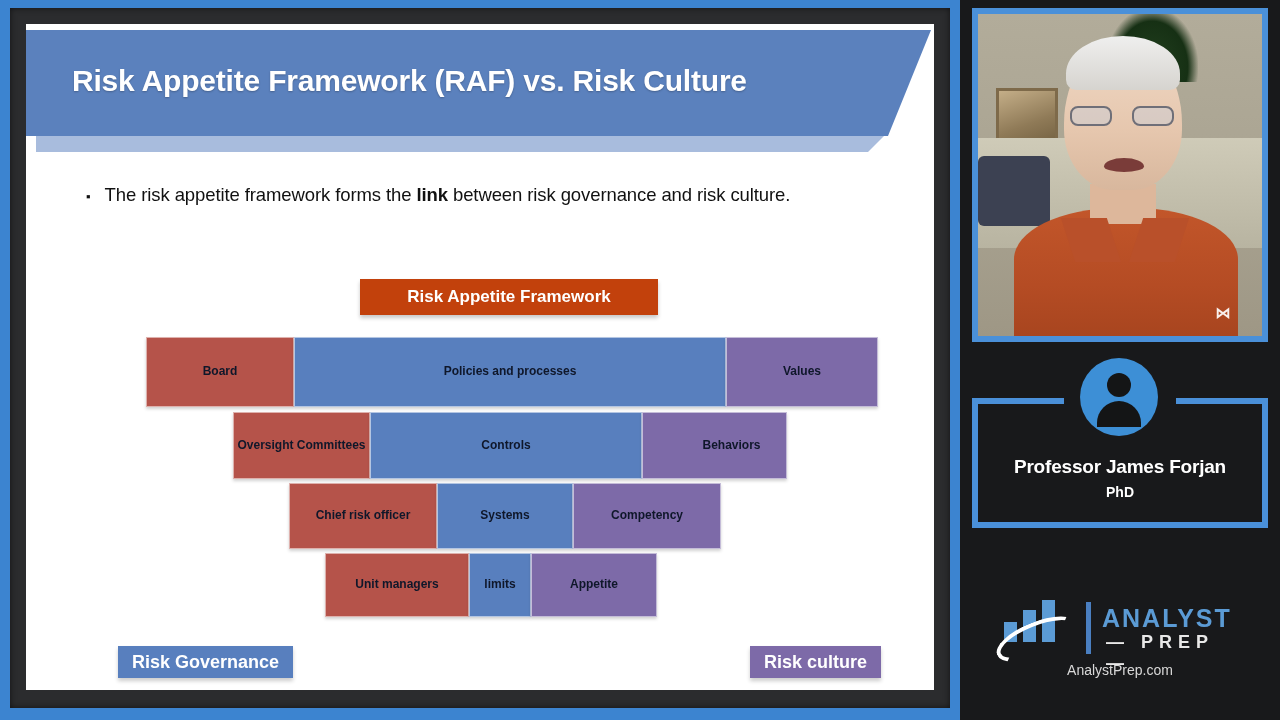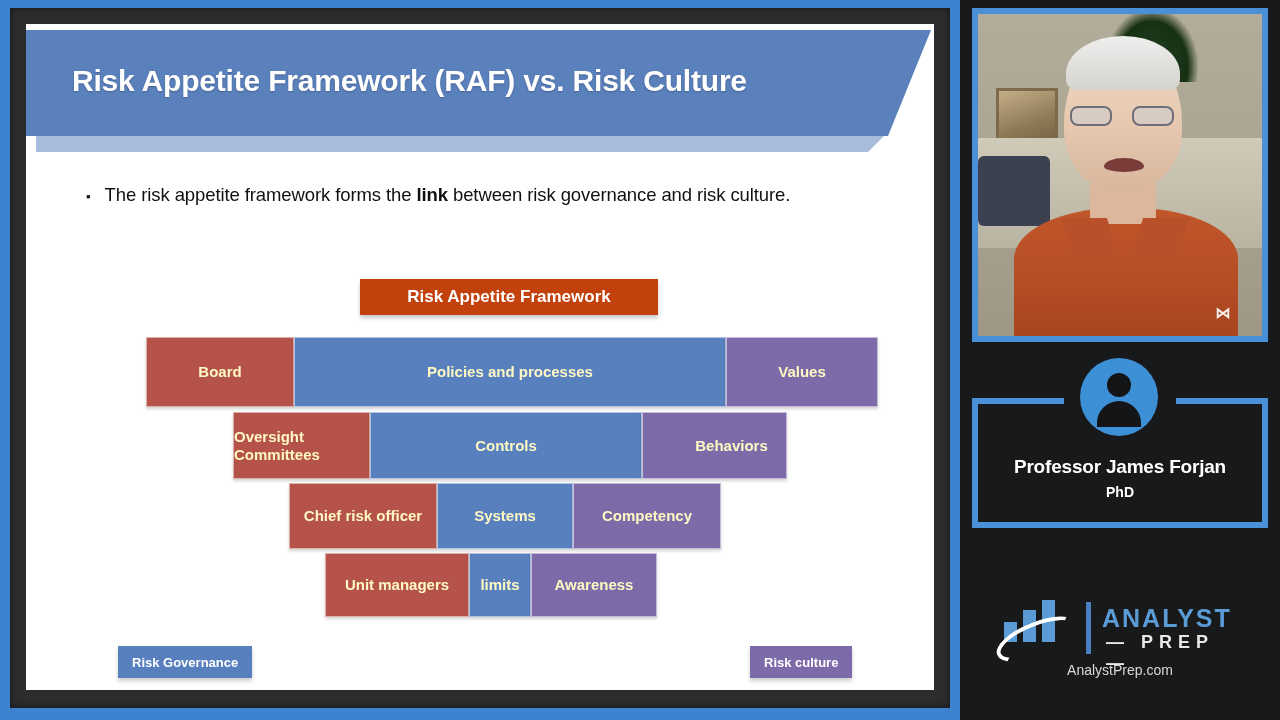--- a/index.html
+++ b/index.html
@@ -58,39 +58,39 @@
   #raf-header {
     position: absolute; left: 334px; top: 255px; width: 298px; height: 36px;
     background: #c2410c; color: #fff; font-weight: bold; font-size: 17px;
     display: flex; align-items: center; justify-content: center;
     box-shadow: 0 3px 4px rgba(0,0,0,.22);
   }
 
   
   .pyr-row { position: absolute; display: flex; }
   .pyr-cell {
-    color: #fef9c3; font-weight: bold; font-size: 15px;
+    color: #0f172a; font-weight: bold; font-size: 12px;
     display: flex; align-items: center; justify-content: center;
-    line-height: 1.15;
+    text-align: center; line-height: 1.15;
     border: 1px solid rgba(255,255,255,.55);
     box-shadow: 0 2px 3px rgba(0,0,0,.18);
   }
   .c-red  { background: #b5534a; }
   .c-blue { background: #587fbe; }
   .c-purp { background: #7d6aa8; }
 
   #row1 { left: 120px; top: 313px; height: 70px; }
   #row2 { left: 207px; top: 388px; height: 67px; }
   #row3 { left: 263px; top: 459px; height: 66px; }
   #row4 { left: 299px; top: 529px; height: 64px; }
 
   
   .foot-label {
     position: absolute; height: 32px; color: #fff; font-weight: bold;
-    font-size: 13px; display: flex; align-items: center; padding: 0 14px;
+    font-size: 18px; display: flex; align-items: center; padding: 0 14px;
     box-shadow: 0 3px 4px rgba(0,0,0,.2);
   }
   #foot-gov { left: 92px; top: 622px; background: #587fbe; }
   #foot-cul { left: 724px; top: 622px; background: #7d6aa8; }
 
   
   #panel {
     position: absolute; left: 960px; top: 0; width: 320px; height: 720px;
     background: #18191b;
   }
@@ -213,21 +213,21 @@
             <div class="pyr-cell c-purp" style="width: 145px; padding-left: 34px;">Behaviors</div>
           </div>
         <div class="pyr-row" id="row3">
             <div class="pyr-cell c-red" style="width: 148px;">Chief risk officer</div>
             <div class="pyr-cell c-blue" style="width: 136px;">Systems</div>
             <div class="pyr-cell c-purp" style="width: 148px;">Competency</div>
           </div>
         <div class="pyr-row" id="row4">
             <div class="pyr-cell c-red" style="width: 144px;">Unit managers</div>
             <div class="pyr-cell c-blue" style="width: 62px;">limits</div>
-            <div class="pyr-cell c-purp" style="width: 126px;">Awareness</div>
+            <div class="pyr-cell c-purp" style="width: 126px;">Appetite</div>
           </div>
 
         <div class="foot-label" id="foot-gov">Risk Governance</div>
         <div class="foot-label" id="foot-cul">Risk culture</div>
 
       </div>
     </div>
   </div>
 
   <div id="panel">

